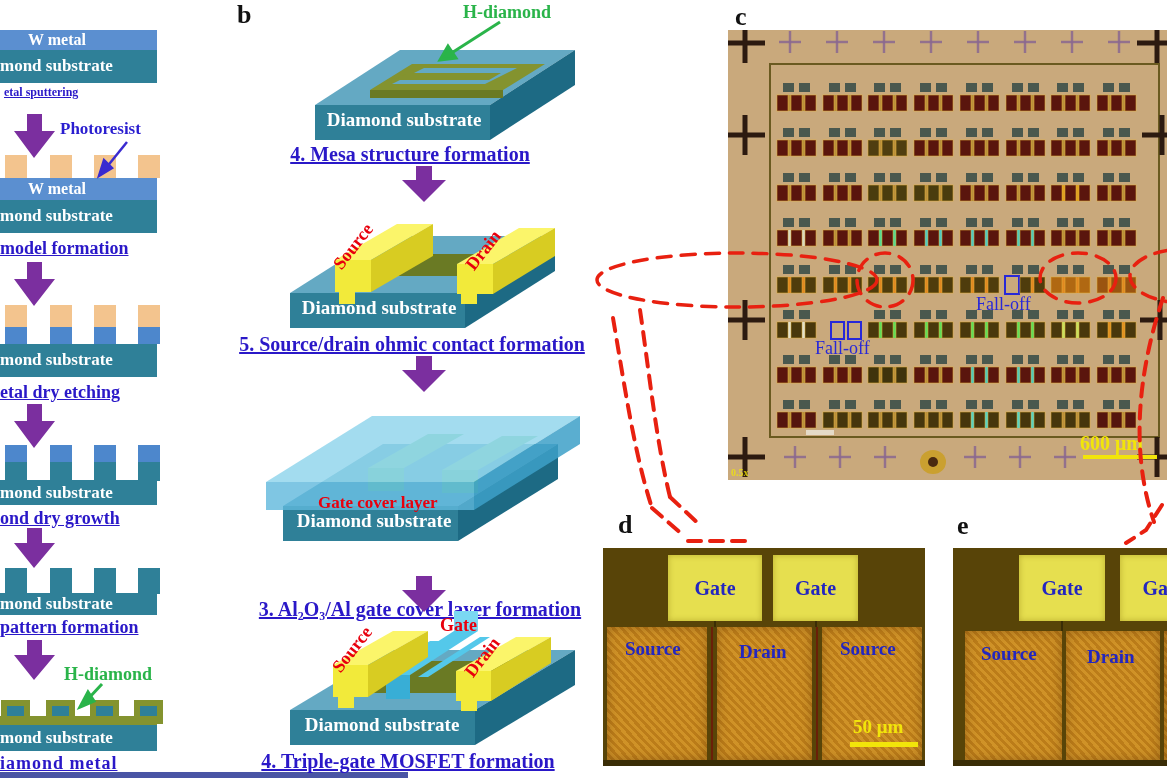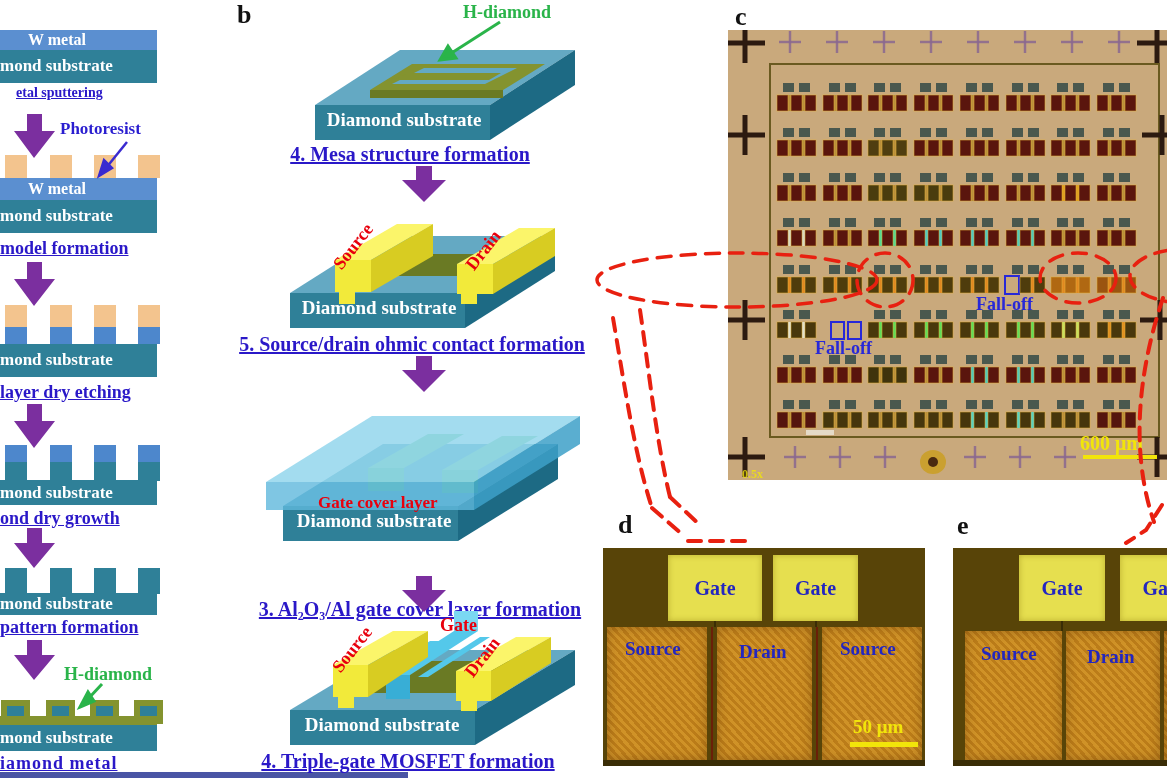--- a/index.html
+++ b/index.html
@@ -14,33 +14,33 @@
   .navylab{font-weight:bold;color:var(--label_navy);white-space:nowrap;}
   .bluelab{font-weight:bold;color:#2a1ed0;white-space:nowrap;}
   .center{display:flex;align-items:center;justify-content:center;text-align:center;}
   .chip{background:var(--chip_bg);overflow:hidden;}
   .micro{background:var(--micro_bg);overflow:hidden;}
   .micropad{background-color:var(--micro_pad);
     background-image:repeating-linear-gradient(47deg, rgba(255,220,120,.12) 0 3px, rgba(90,40,0,.12) 3px 6px);
     box-shadow:inset 0 0 12px rgba(60,30,0,.35);}
   .microgate{background:var(--micro_gate);box-shadow:inset 0 0 6px rgba(120,100,0,.4);}
   .scaletxt{font-weight:bold;color:var(--scale_yellow);white-space:nowrap;}
-  .falloff{font-weight:bold;color:var(--falloff_blue);white-space:nowrap;}
+  .falloff{font-weight:normal;color:var(--falloff_blue);white-space:nowrap;}
   svg{display:block;}
 </style>
 </head>
 <body>
 
 <div class="abs" style="left:0;top:0;width:162px;height:778px;">
 
   <div class="abs" style="left:0;top:30px;width:157px;height:20px;background:var(--w_metal);"></div>
   <div class="abs wlabel" style="left:28px;top:31px;font-size:16px;">W metal</div>
   <div class="abs" style="left:0;top:50px;width:157px;height:33px;background:var(--teal_front);"></div>
   <div class="abs wlabel" style="left:0;top:56px;font-size:17px;">mond substrate</div>
-  <div class="abs cap" style="left:16px;top:85px;font-size:14px;">etal sputtering</div>
+  <div class="abs cap" style="left:4px;top:85px;font-size:12px;">etal sputtering</div>
 
   <div class="abs" style="left:14px;top:114px;">
     <svg width="42" height="44">
         <polygon points="13,0 28,0 28,17 41,17 20,44 0,17 13,17" fill="var(--arrow_purple)"></polygon>
       </svg>
   </div>
   <div class="abs bluelab" style="left:60px;top:119px;font-size:17px;">Photoresist</div>
 
   <div class="abs" style="left:5px;top:155px;width:22px;height:23px;background:var(--photoresist);"></div>
   <div class="abs" style="left:50px;top:155px;width:22px;height:23px;background:var(--photoresist);"></div>
@@ -61,21 +61,21 @@
   <div class="abs" style="left:5px;top:305px;width:22px;height:22px;background:var(--photoresist);"></div>
   <div class="abs" style="left:50px;top:305px;width:22px;height:22px;background:var(--photoresist);"></div>
   <div class="abs" style="left:94px;top:305px;width:22px;height:22px;background:var(--photoresist);"></div>
   <div class="abs" style="left:138px;top:305px;width:22px;height:22px;background:var(--photoresist);"></div>
   <div class="abs" style="left:5px;top:327px;width:22px;height:17px;background:var(--etched_blue);"></div>
   <div class="abs" style="left:50px;top:327px;width:22px;height:17px;background:var(--etched_blue);"></div>
   <div class="abs" style="left:94px;top:327px;width:22px;height:17px;background:var(--etched_blue);"></div>
   <div class="abs" style="left:138px;top:327px;width:22px;height:17px;background:var(--etched_blue);"></div>
   <div class="abs" style="left:0;top:344px;width:157px;height:33px;background:var(--teal_front);"></div>
   <div class="abs wlabel" style="left:0;top:350px;font-size:17px;">mond substrate</div>
-  <div class="abs cap" style="left:0;top:382px;font-size:18px;">layer dry etching</div>
+  <div class="abs cap" style="left:0;top:382px;font-size:18px;">etal dry etching</div>
 
   <div class="abs" style="left:14px;top:404px;">
     <svg width="42" height="44">
         <polygon points="13,0 28,0 28,17 41,17 20,44 0,17 13,17" fill="var(--arrow_purple)"></polygon>
       </svg>
   </div>
 
   <div class="abs" style="left:5px;top:445px;width:22px;height:17px;background:var(--etched_blue);"></div>
   <div class="abs" style="left:50px;top:445px;width:22px;height:17px;background:var(--etched_blue);"></div>
   <div class="abs" style="left:94px;top:445px;width:22px;height:17px;background:var(--etched_blue);"></div>
@@ -651,21 +651,21 @@
       <rect x="375" y="370" width="11" height="9" fill="#4a584e"></rect>
       <rect x="391" y="370" width="11" height="9" fill="#4a584e"></rect>
       <rect x="78" y="400" width="28" height="5" fill="#e8e0d0" opacity="0.9"></rect>
       <ellipse cx="205" cy="432" rx="13" ry="12" fill="#caa030"></ellipse>
       <ellipse cx="205" cy="432" rx="5" ry="5" fill="#4a2a10"></ellipse>
     </svg>
   <div class="abs falloff" style="left:248px;top:264px;font-size:18px;">Fall-off</div>
   <div class="abs falloff" style="left:87px;top:308px;font-size:18px;">Fall-off</div>
   <div class="abs scaletxt" style="left:352px;top:402px;font-size:20px;">600 μm</div>
   <div class="abs" style="left:355px;top:425px;width:74px;height:4px;background:var(--scale_yellow);"></div>
-  <div class="abs scaletxt" style="left:14px;top:437px;font-size:12px;opacity:.8;">0.5x</div>
+  <div class="abs scaletxt" style="left:3px;top:437px;font-size:10px;opacity:.8;">0.5x</div>
 </div>
 
 <div class="abs figletter" style="left:618px;top:510px;">d</div>
 <div class="abs micro" style="left:603px;top:548px;width:322px;height:218px;">
   <div class="abs microgate center navylab" style="left:65px;top:7px;width:94px;height:66px;font-size:20px;">
     <span>Gate</span>
   </div>
   <div class="abs microgate center navylab" style="left:170px;top:7px;width:85px;height:66px;font-size:20px;">
     <span>Gate</span>
   </div>

